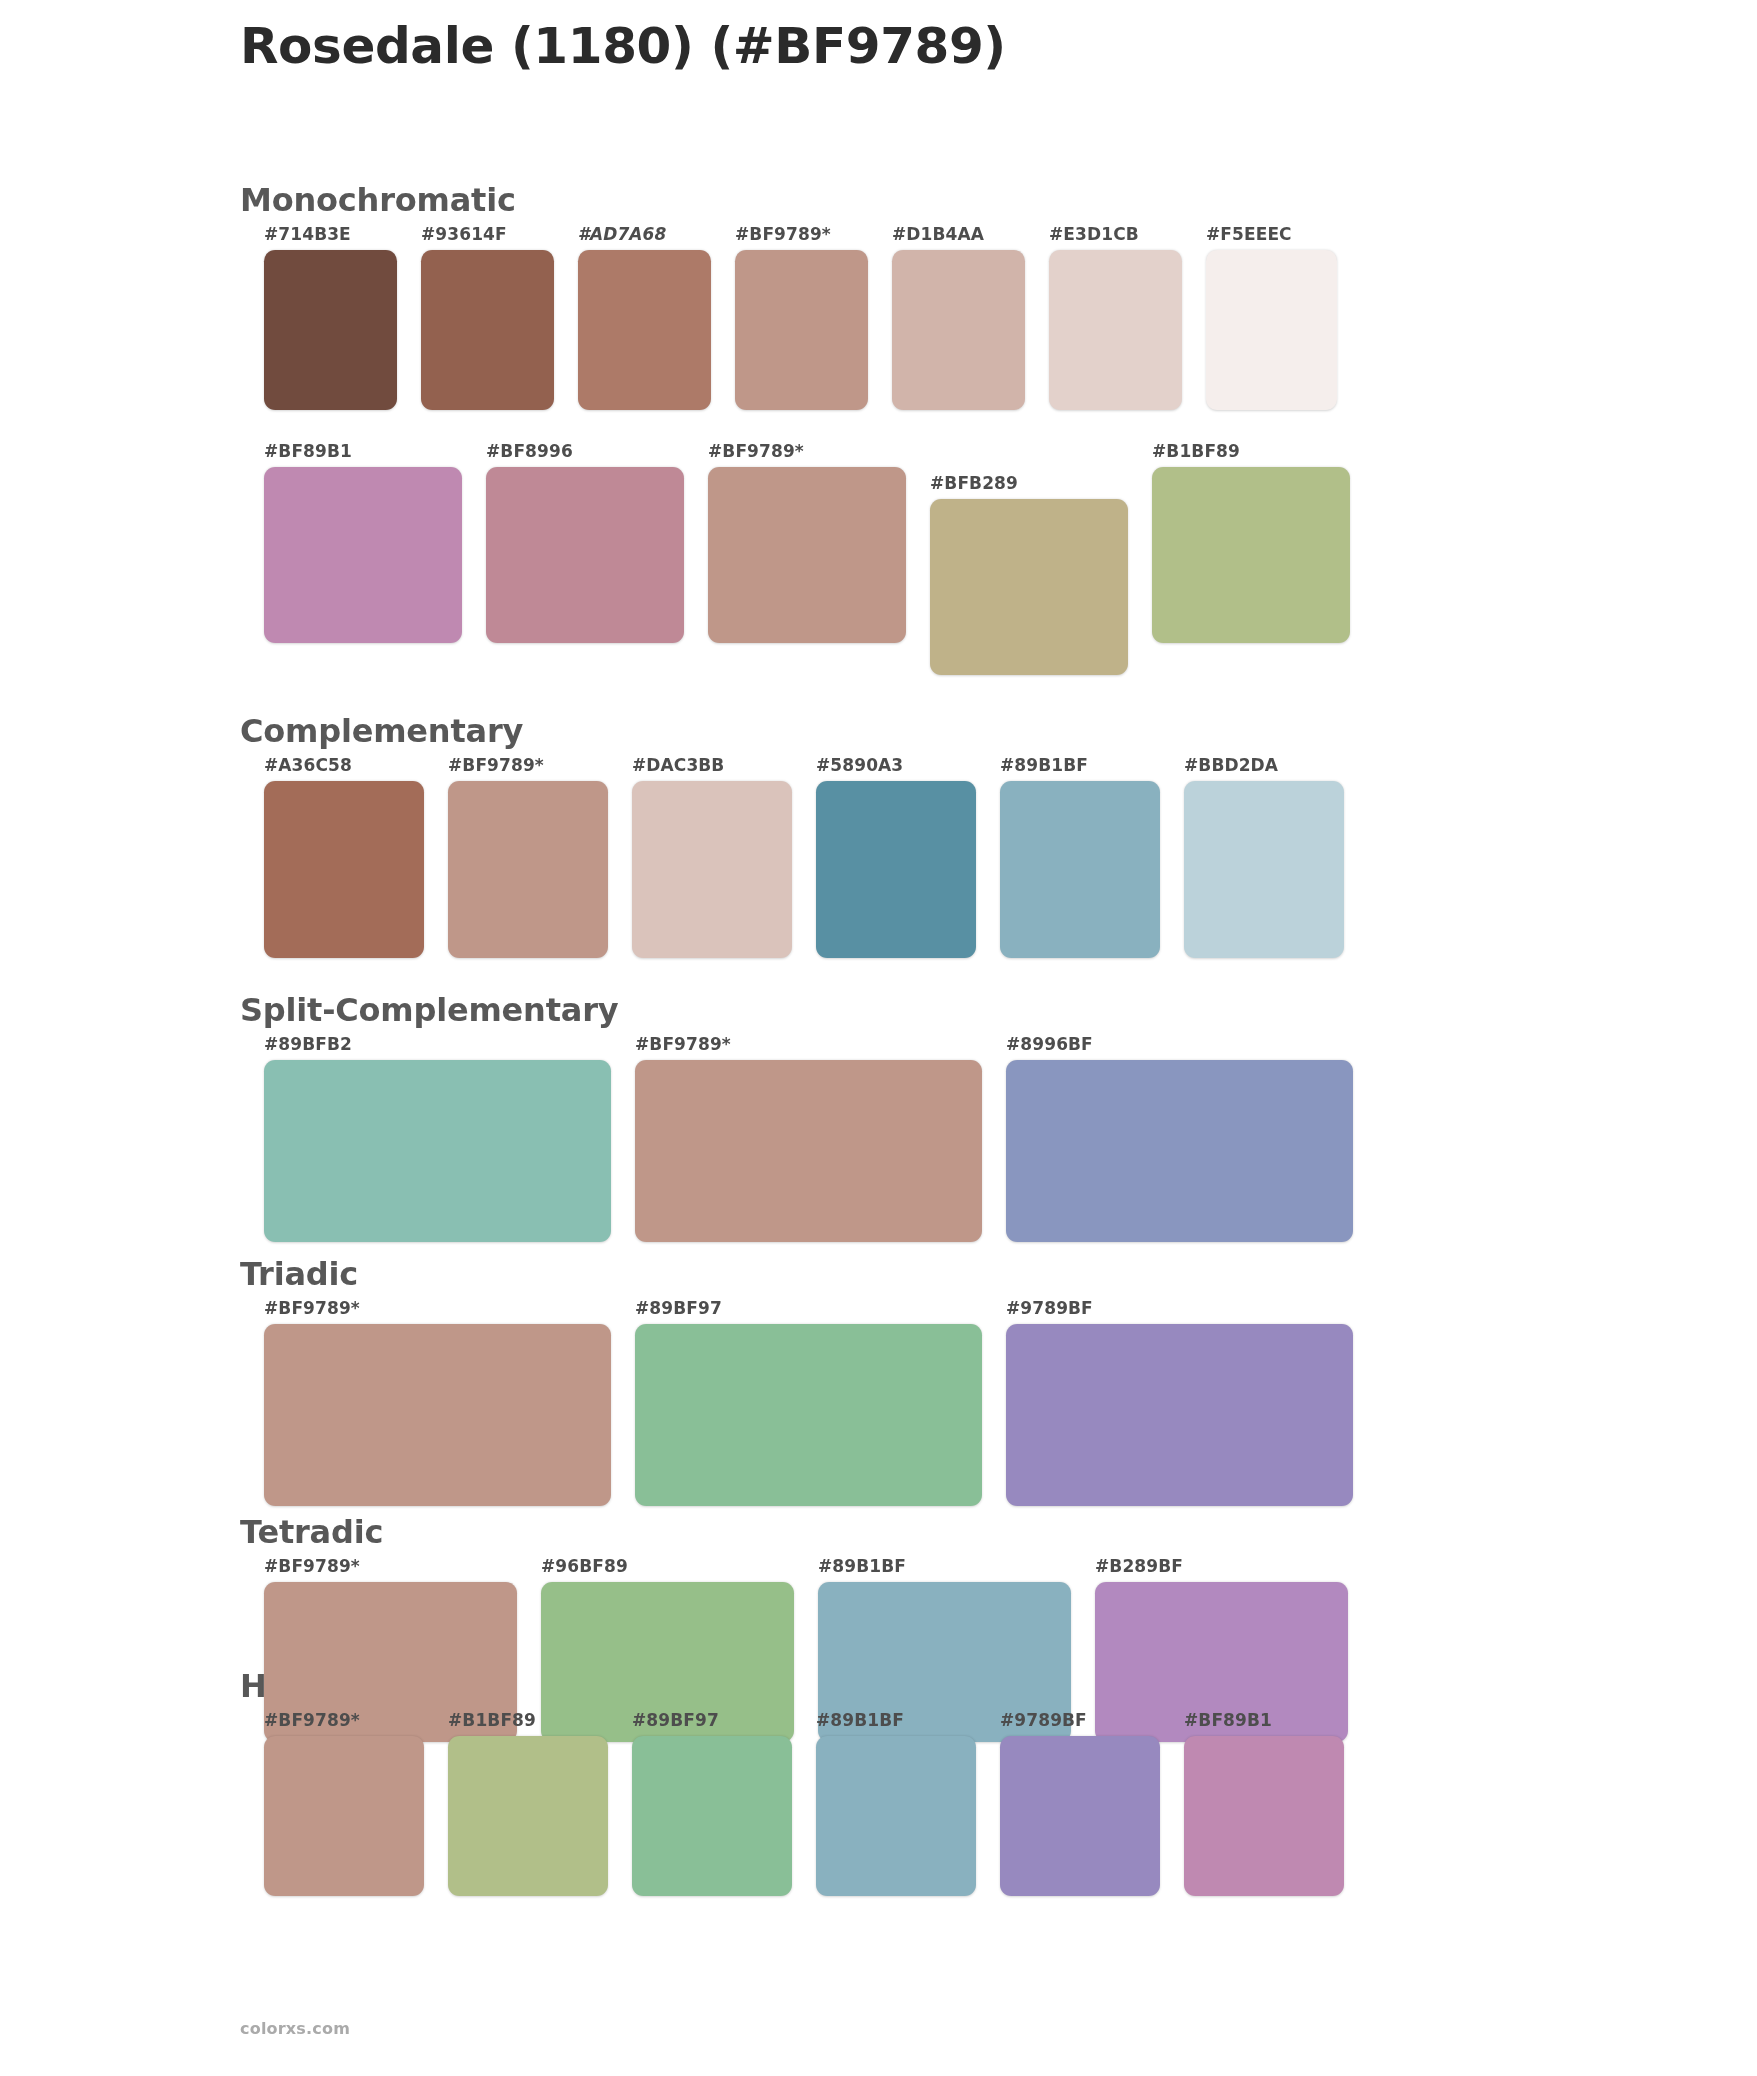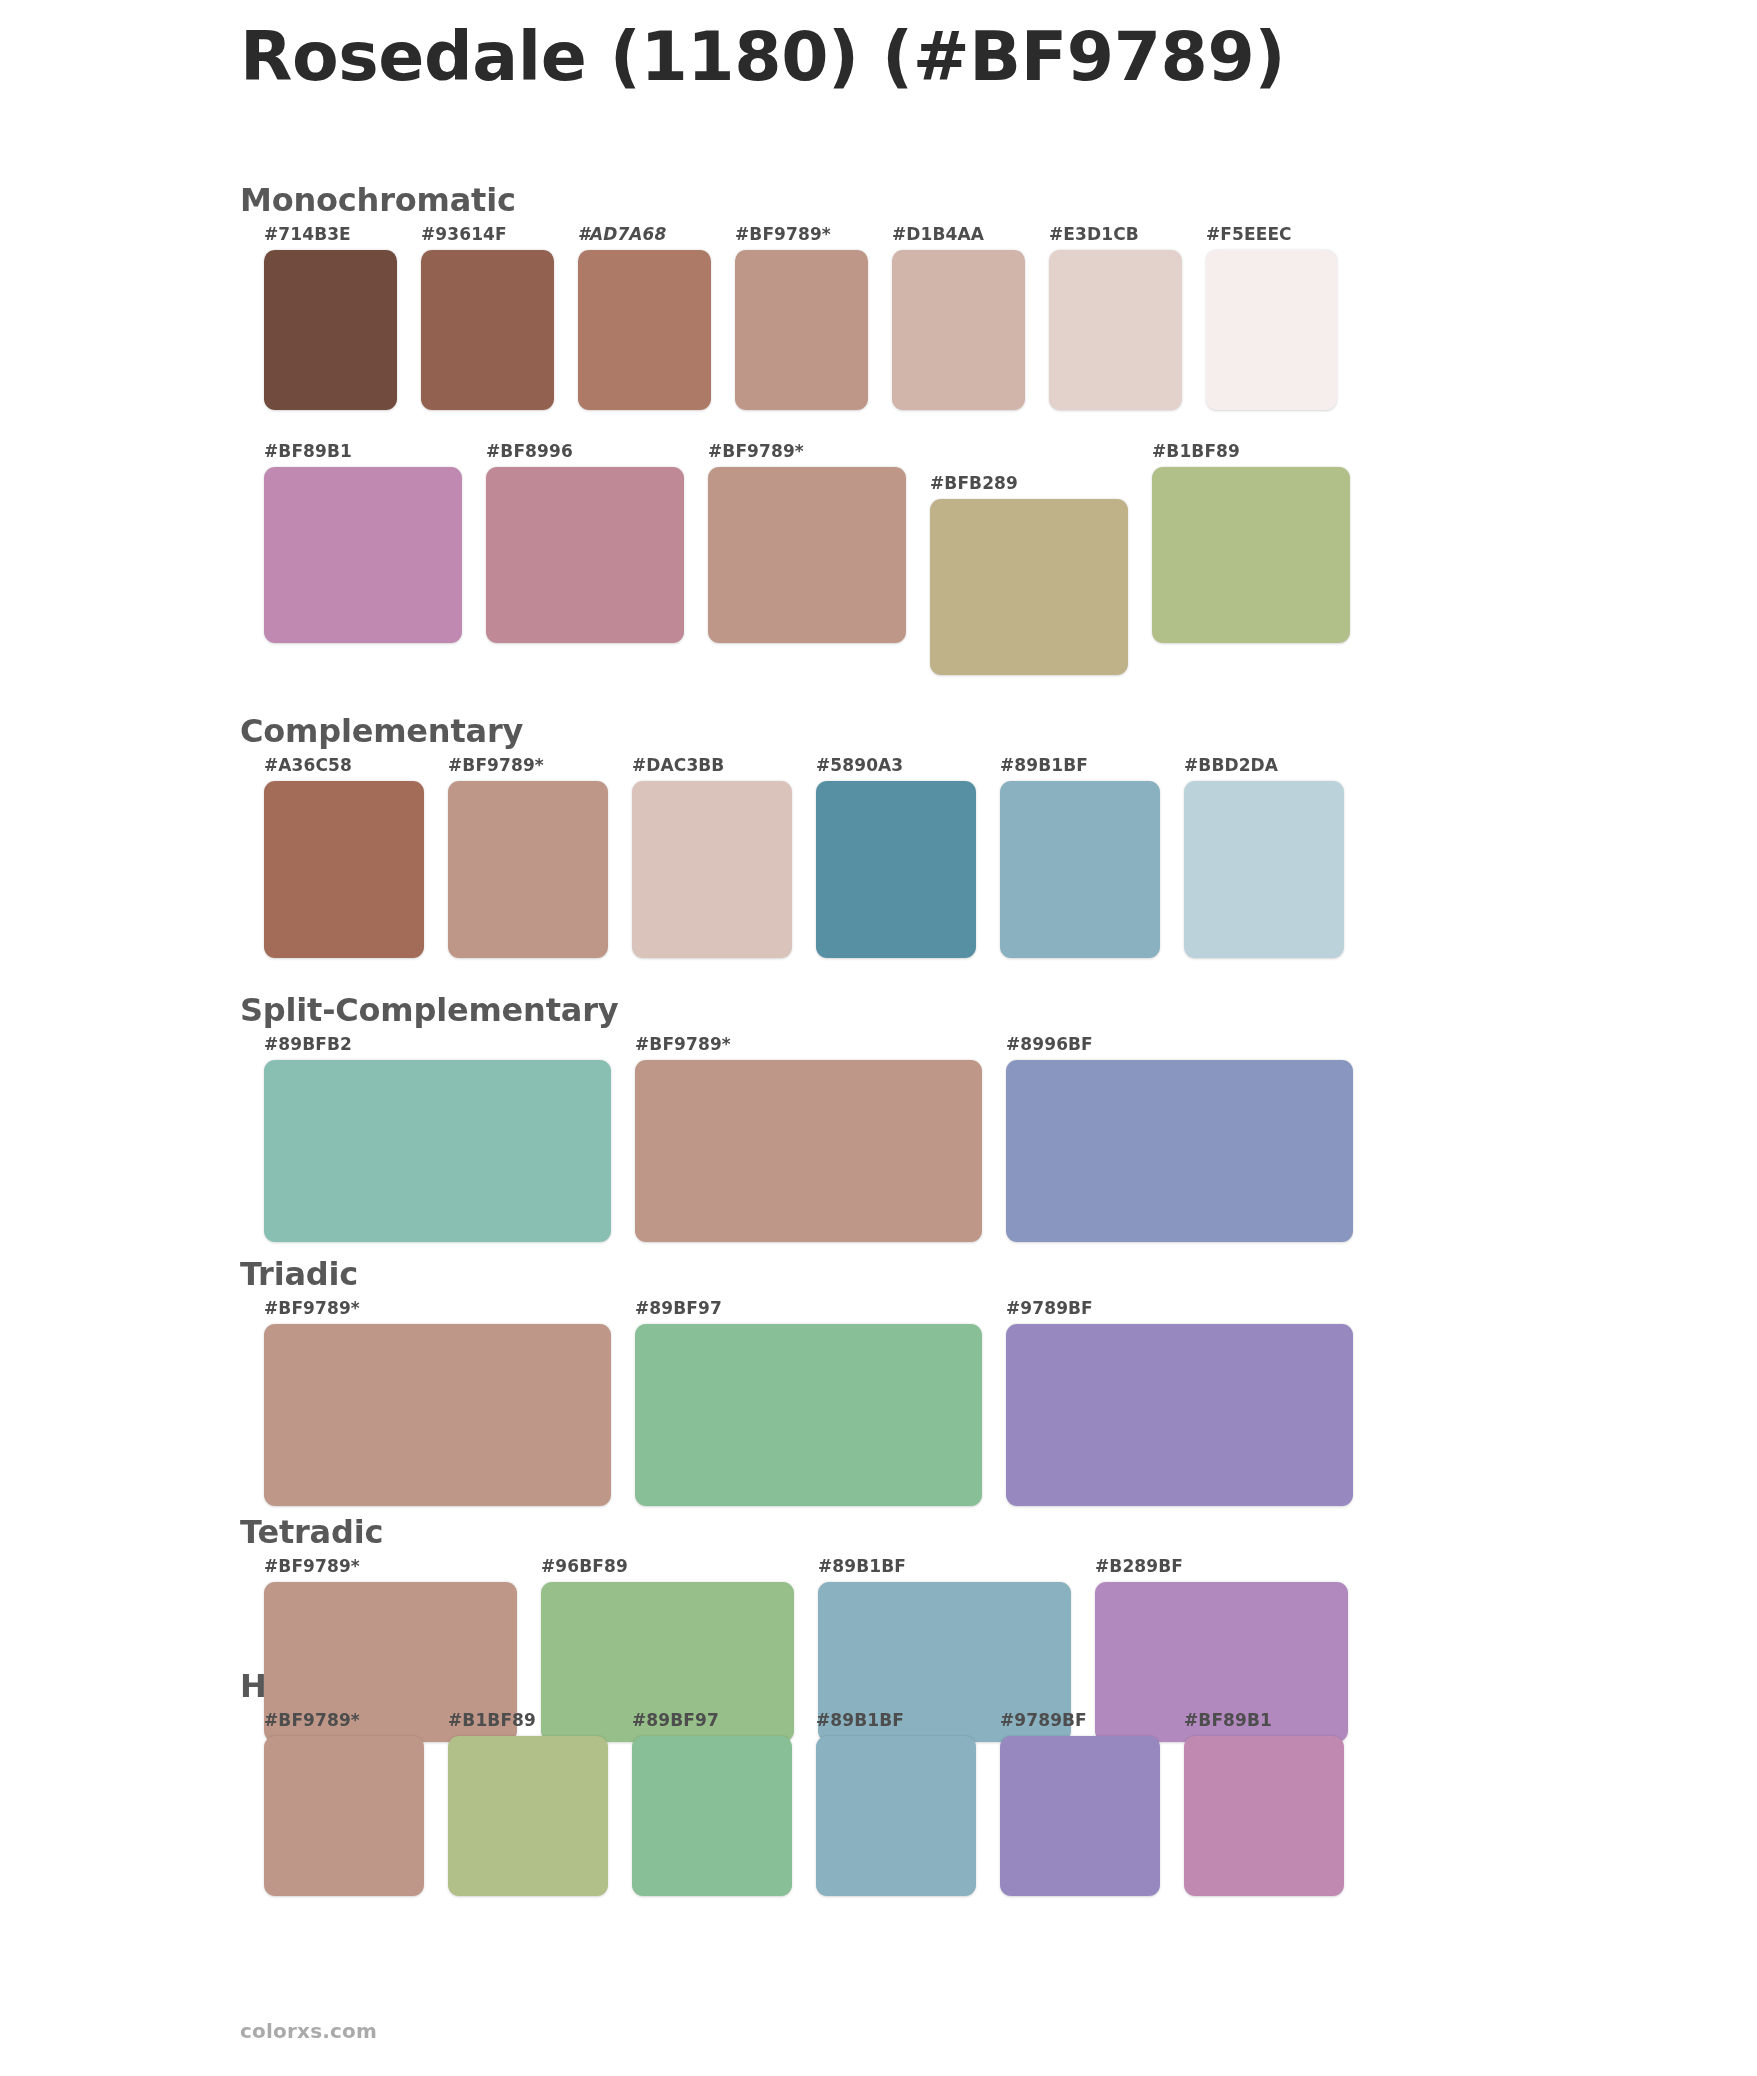--- a/index.html
+++ b/index.html
@@ -25,21 +25,21 @@
   }
 
   
   .header {
     position: absolute;
     left: 240px;
     top: 17.6px;
     width: 1358px;
   }
   .title {
-    font-size: 68px;
+    font-size: 50px;
     font-weight: 700;
     color: #2b2b2b;
     letter-spacing: -0.4px;
     line-height: 1.15;
     margin: 0;
     white-space: nowrap;
   }
   .subtitle {
     font-size: 38px;
     font-weight: 700;
@@ -99,21 +99,21 @@
     box-shadow: 0 0.8px 2.4px rgba(0,0,0,0.17);
   }
 
   
   .footer {
     position: absolute;
     left: 240px;
     top: 2021px;
   }
   .footer-text {
-    font-size: 20px;
+    font-size: 16px;
     font-weight: 700;
     color: #aaaaaa;
     letter-spacing: 0.2px;
     line-height: 1;
     white-space: nowrap;
   }
 </style>
 </head>
 <body>
 

